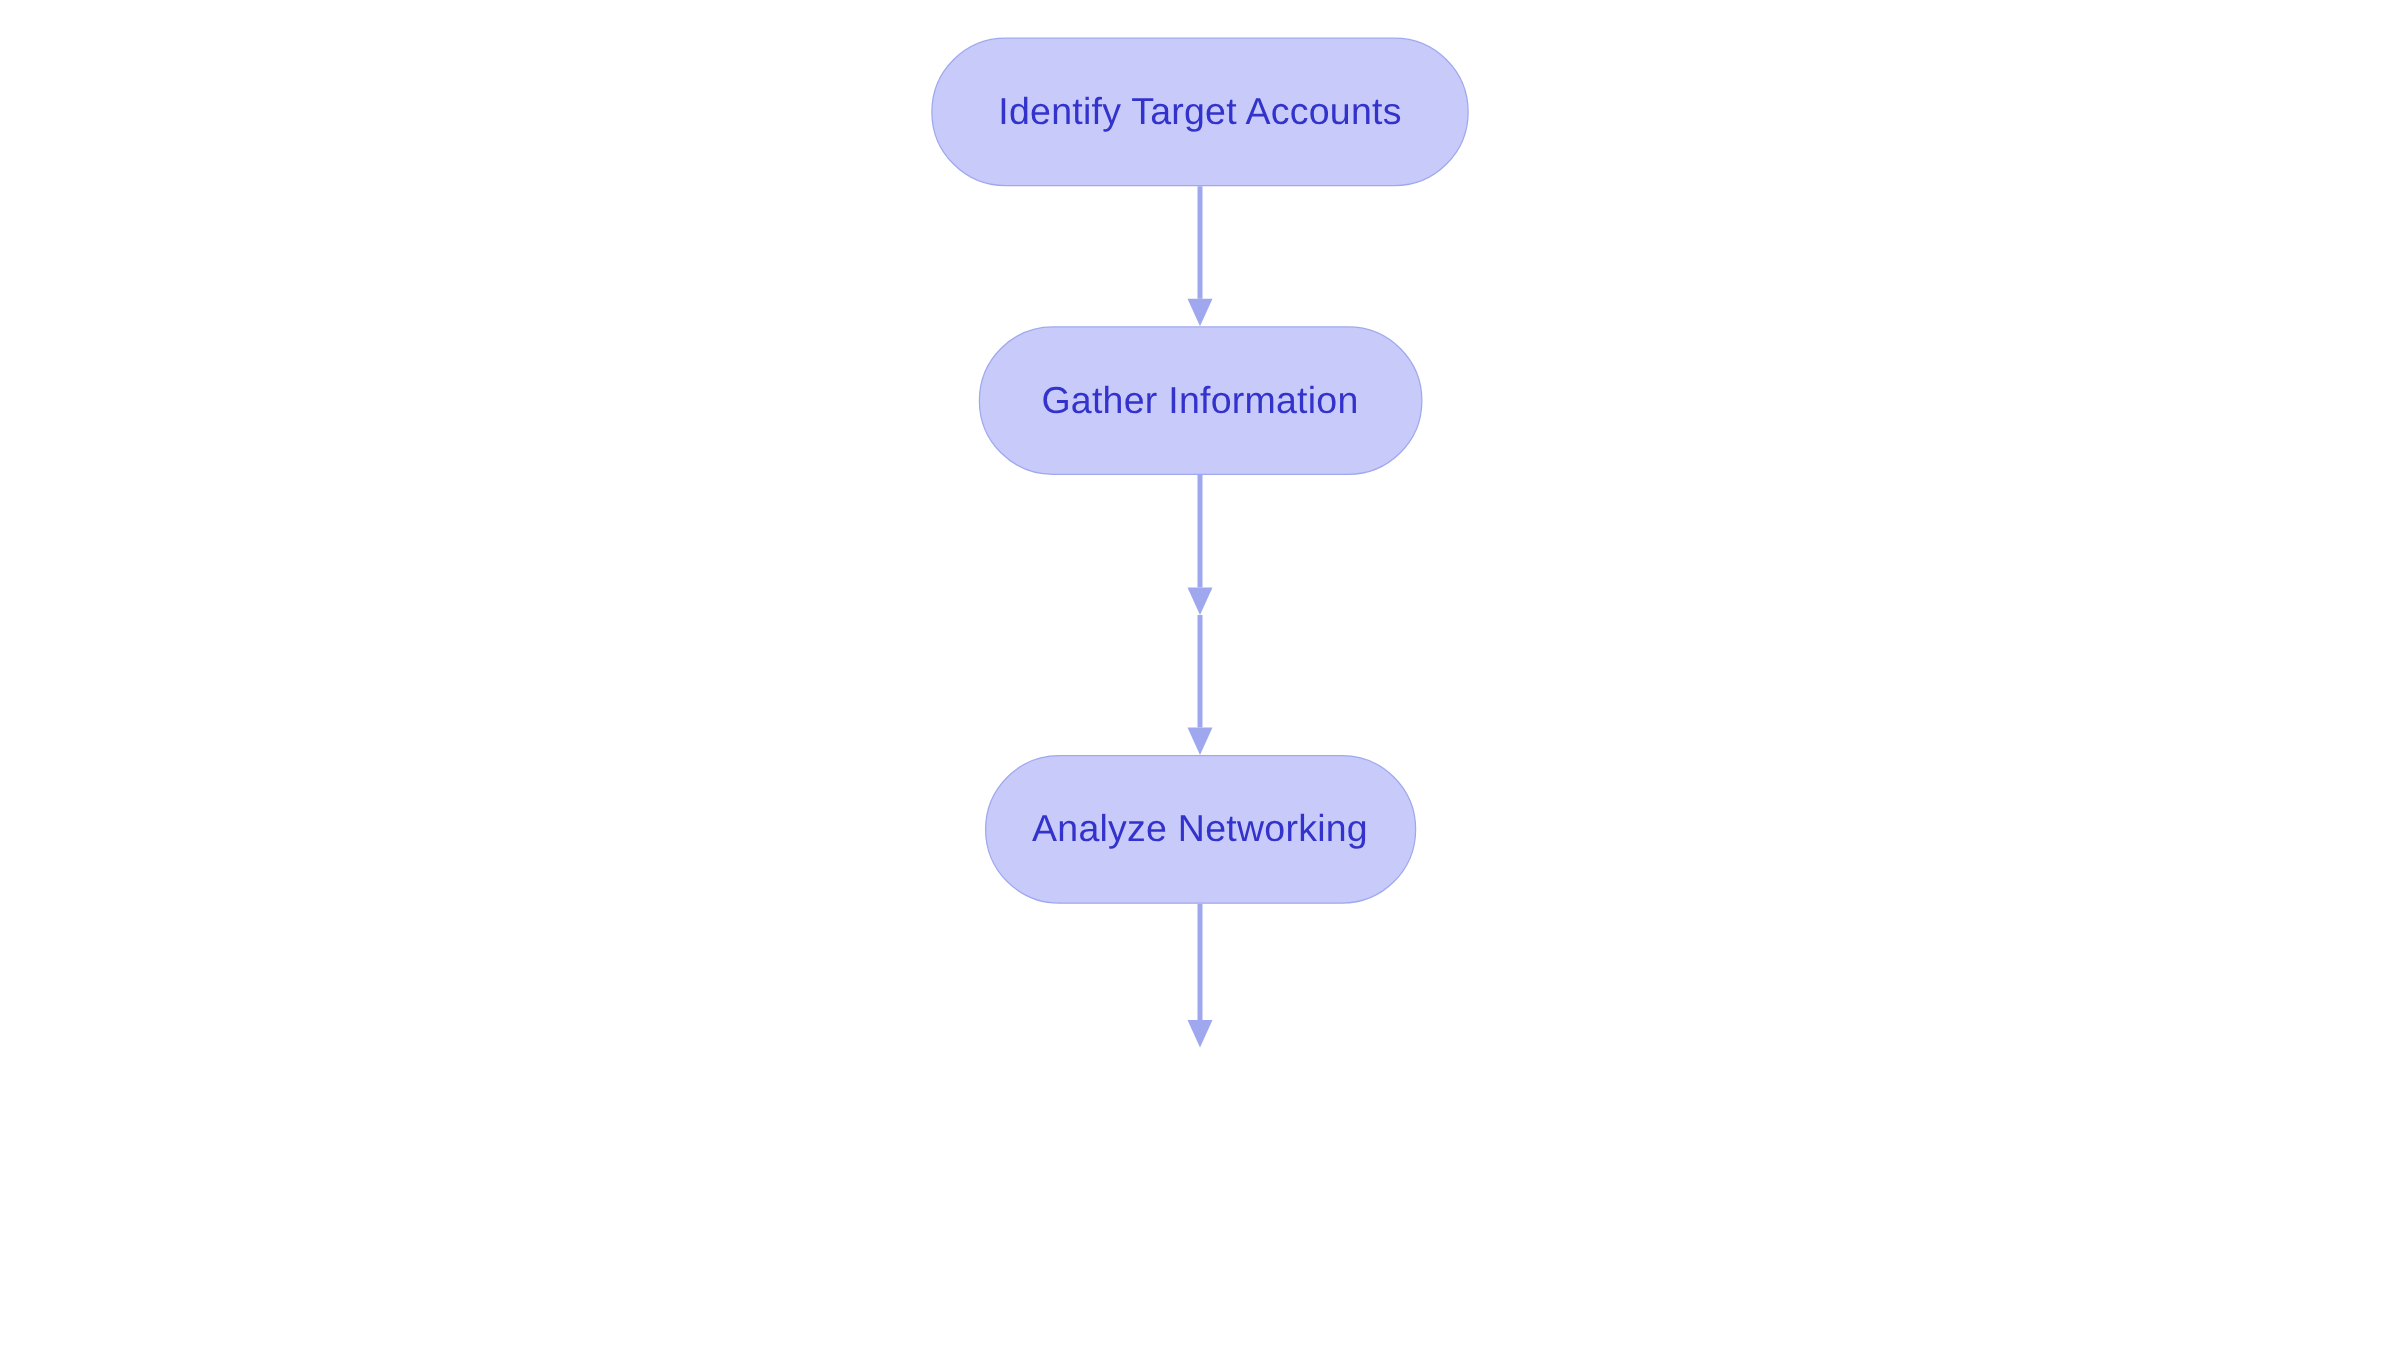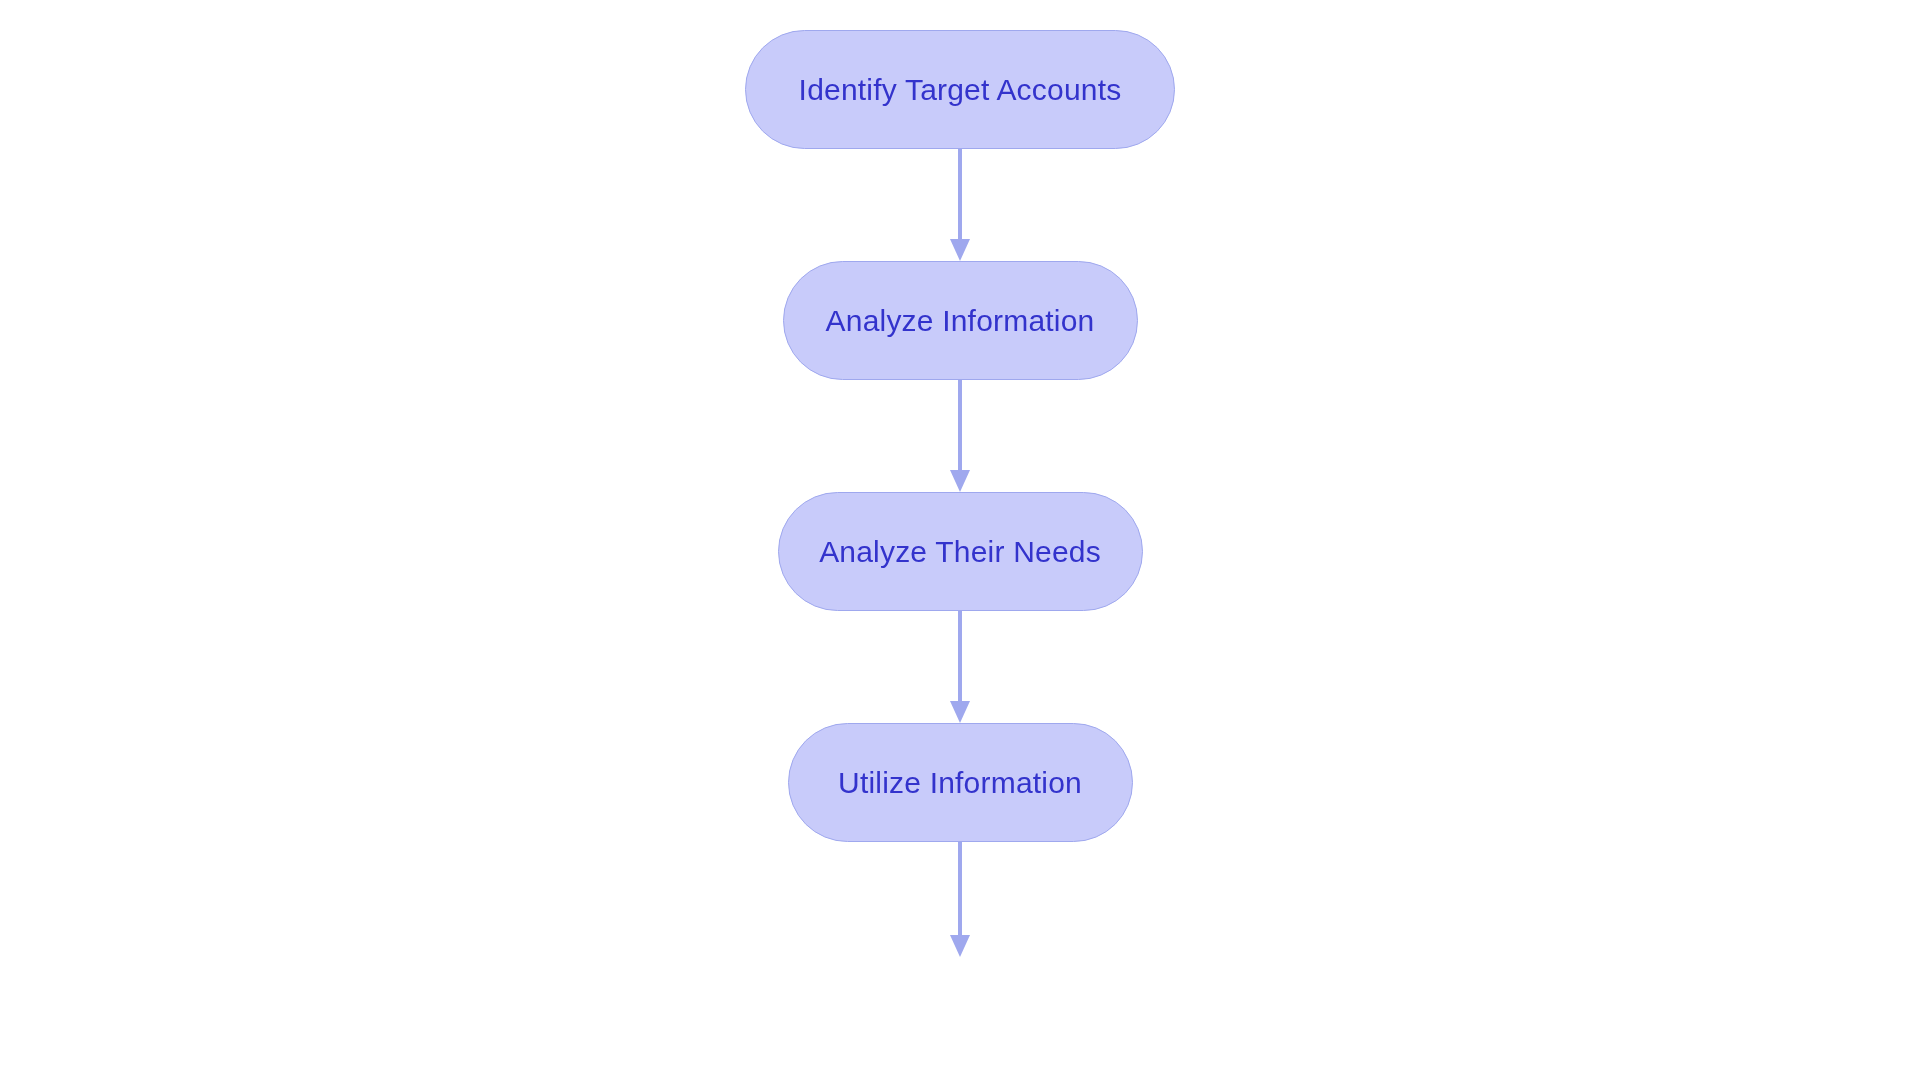--- a/index.html
+++ b/index.html
@@ -95,43 +95,40 @@
     </div>
 
     <div class="connector c0">
       <svg viewBox="0 0 26 112" preserveAspectRatio="none">
         <line x1="13" y1="0" x2="13" y2="90" stroke="#9fa8ee" stroke-width="4"></line>
         <polygon points="3,90 23,90 13,112" fill="#9fa8ee"></polygon>
       </svg>
     </div>
 
     <div class="node n1">
-      <span class="node-label">Analyze Information</span>
+      <span class="node-label">Gather Information</span>
     </div>
 
     <div class="connector c1">
       <svg viewBox="0 0 26 112" preserveAspectRatio="none">
         <line x1="13" y1="0" x2="13" y2="90" stroke="#9fa8ee" stroke-width="4"></line>
         <polygon points="3,90 23,90 13,112" fill="#9fa8ee"></polygon>
       </svg>
     </div>
 
-    <div class="node n2">
-      <span class="node-label">Analyze Their Needs</span>
-    </div>
 
     <div class="connector c2">
       <svg viewBox="0 0 26 112" preserveAspectRatio="none">
         <line x1="13" y1="0" x2="13" y2="90" stroke="#9fa8ee" stroke-width="4"></line>
         <polygon points="3,90 23,90 13,112" fill="#9fa8ee"></polygon>
       </svg>
     </div>
 
     <div class="node n3">
-      <span class="node-label">Utilize Information</span>
+      <span class="node-label">Analyze Networking</span>
     </div>
 
     <div class="connector c3">
       <svg viewBox="0 0 26 115" preserveAspectRatio="none">
         <line x1="13" y1="0" x2="13" y2="93" stroke="#9fa8ee" stroke-width="4"></line>
         <polygon points="3,93 23,93 13,115" fill="#9fa8ee"></polygon>
       </svg>
     </div>
 
 

